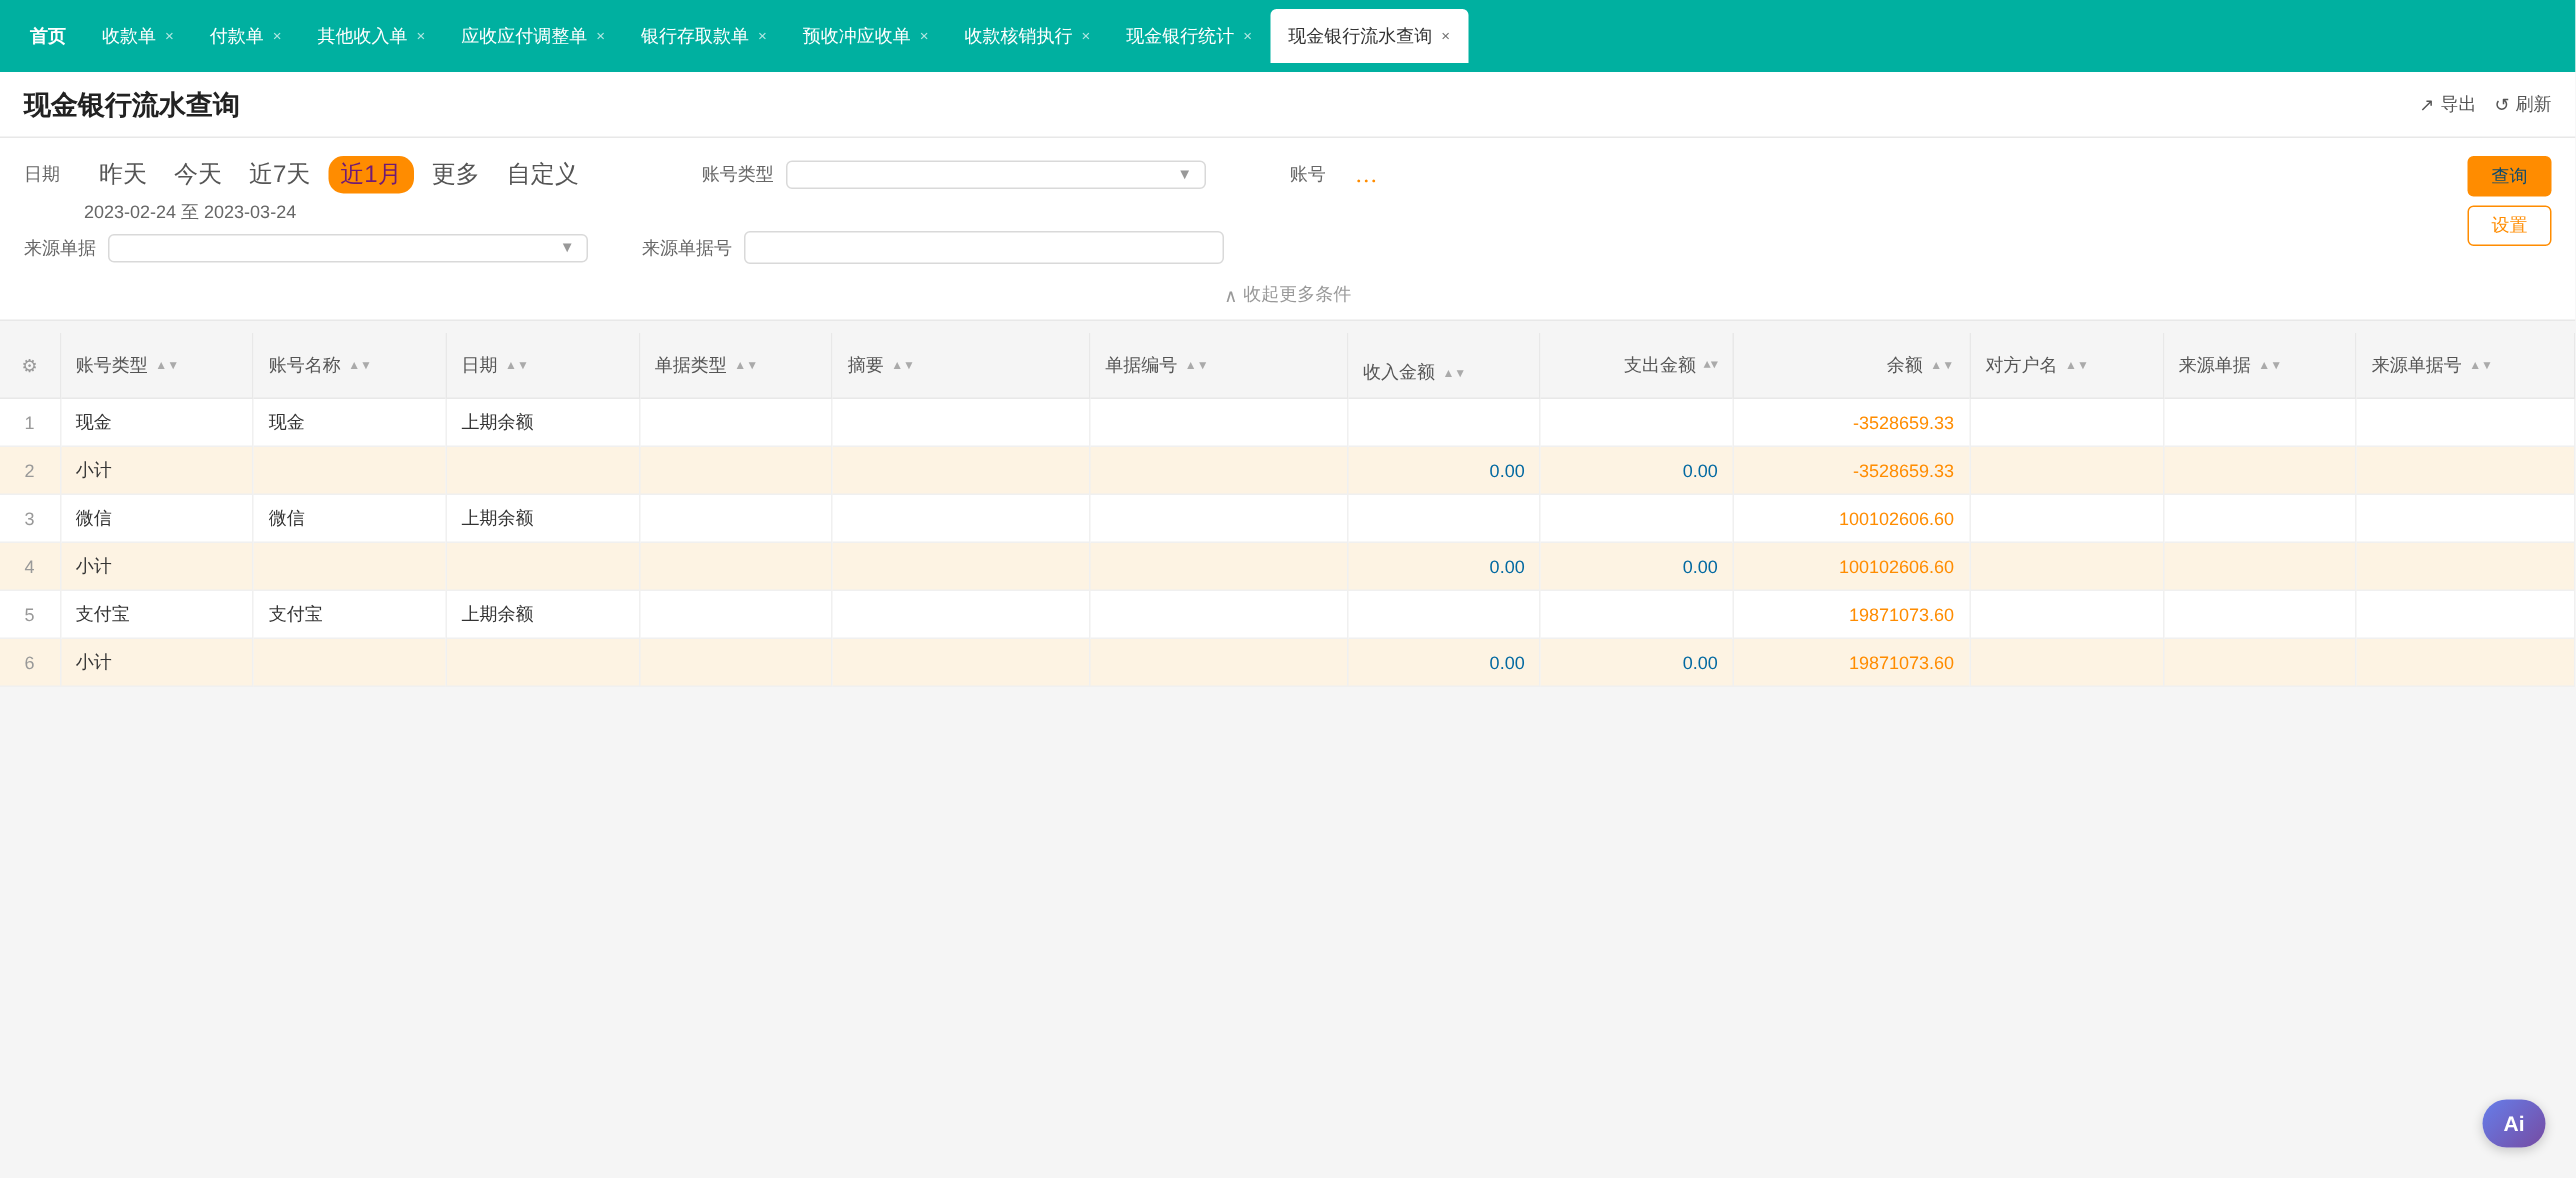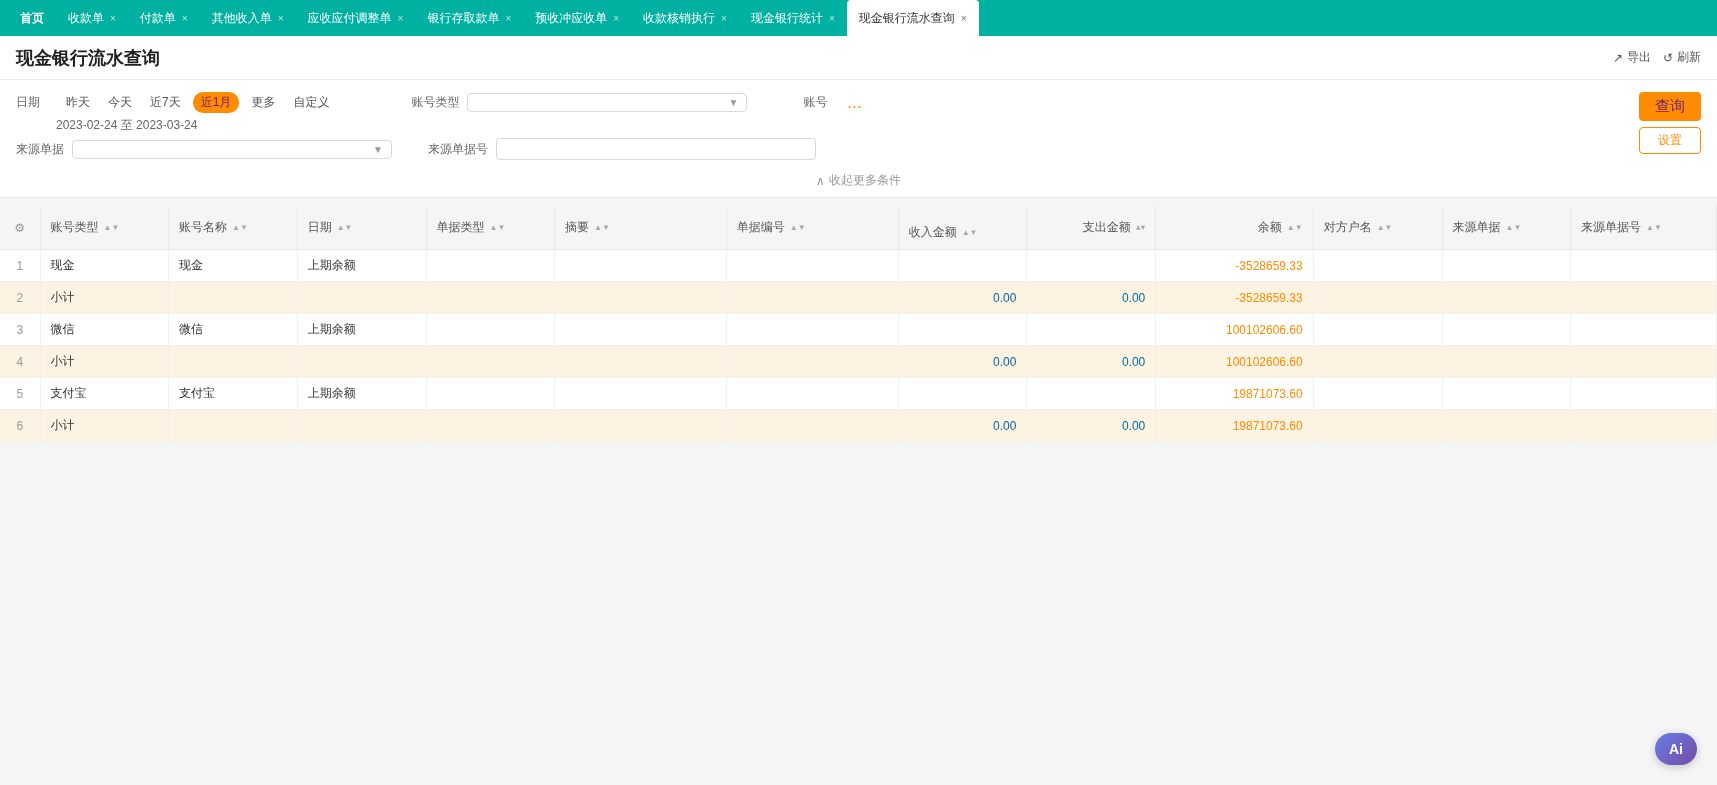--- a/index.html
+++ b/index.html
@@ -3,21 +3,21 @@
   <meta charset="utf-8">
   <style>
     * { box-sizing: border-box; margin: 0; padding: 0; }
     body { font-family: 'Microsoft YaHei', Arial, sans-serif; font-size: 12px; background: #f5f5f5; color: #333; }
 
     
     .top-nav {
       display: flex;
       align-items: center;
       background: #00b0a0;
-      height: 36px;
+      height: 48px;
       padding: 0 8px;
       gap: 0;
       overflow: hidden;
     }
     .nav-item {
       display: flex;
       align-items: center;
       height: 36px;
       padding: 0 12px;
       color: #fff;
@@ -91,21 +91,21 @@
     .filter-date-options {
       display: flex;
       align-items: center;
       gap: 6px;
     }
     .date-option {
       padding: 2px 6px;
       border-radius: 3px;
       cursor: pointer;
       color: #555;
-      font-size: 12px;
+      font-size: 16px;
     }
     .date-option.active {
       background: #ff8c00;
       color: #701a75;
       border-radius: 10px;
       padding: 2px 8px;
     }
     .date-range {
       color: #666;
       font-size: 12px;
@@ -133,26 +133,26 @@
       font-size: 12px;
       outline: none;
     }
     .filter-group {
       display: flex;
       align-items: center;
       gap: 8px;
     }
     .btn-query {
       background: #ff8c00;
-      color: #701a75;
+      color: #0c4a6e;
       border: none;
       border-radius: 4px;
       padding: 5px 16px;
       cursor: pointer;
-      font-size: 15px;
+      font-size: 12px;
     }
     .btn-settings {
       background: #fff;
       color: #ff8c00;
       border: 1px solid #ff8c00;
       border-radius: 4px;
       padding: 4px 14px;
       cursor: pointer;
       font-size: 12px;
     }

